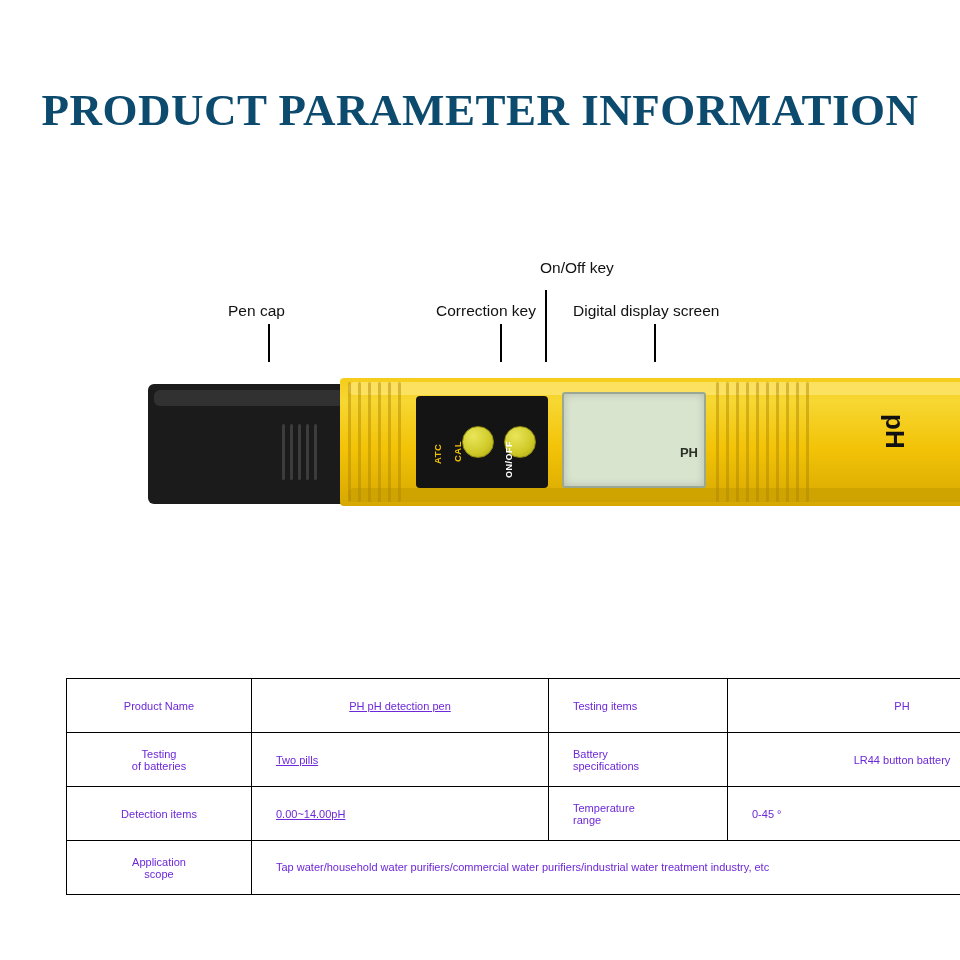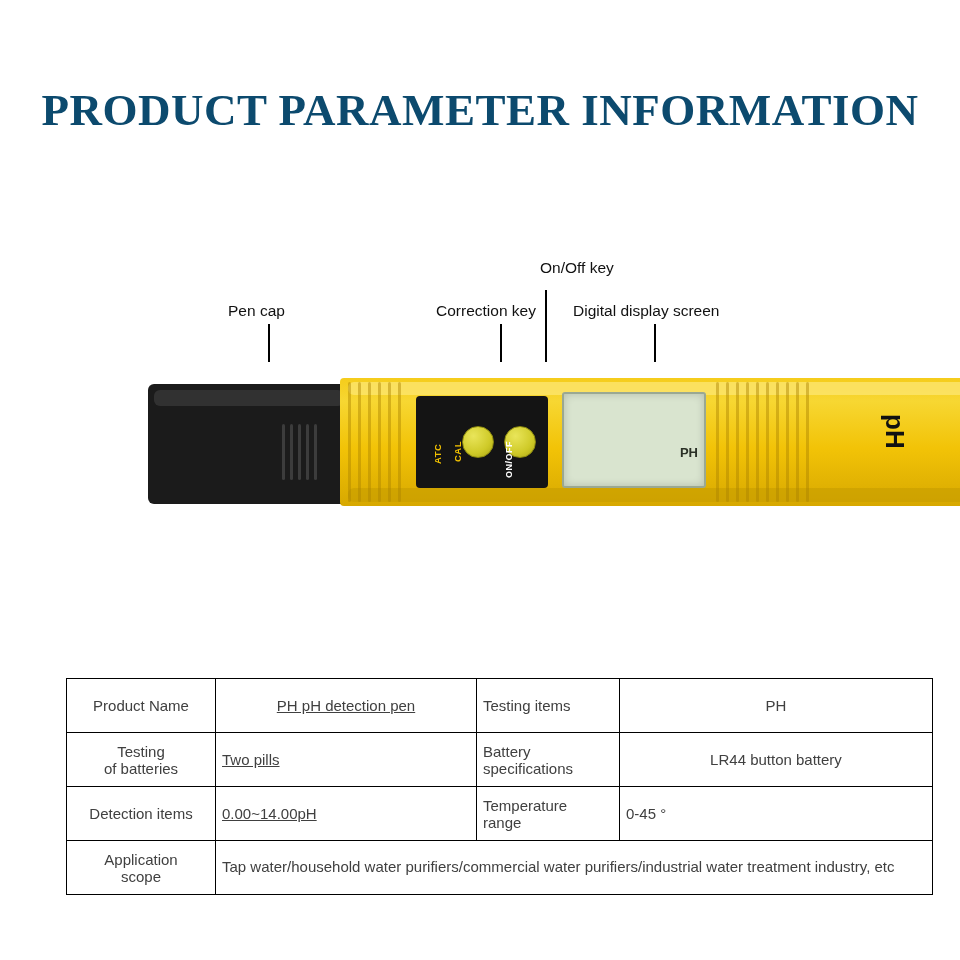--- a/index.html
+++ b/index.html
@@ -220,24 +220,24 @@
   .spec-table {
     position: absolute;
     left: 66px;
     top: 678px;
     width: 828px;
     border-collapse: collapse;
     table-layout: fixed;
   }
   .spec-table td {
     border: 1px solid #000;
-    font-size: 15px;
-    padding: 8px 6px;
+    font-size: 11px;
+    padding: 8px 24px;
     vertical-align: middle;
-    color: #404040;
+    color: #6d28d9;
   }
   .c-label { width: 136px; text-align: center; }
   .c-val1  { width: 248px; text-decoration: underline; }
   .c-label2{ width: 130px; text-align: left; }
   .c-val2  { width: 300px; }
   .row-h { height: 54px; }
   .big-val { font-size: 17px; }
   .wide-val { line-height: 1.35; }
 </style>
 </head>

